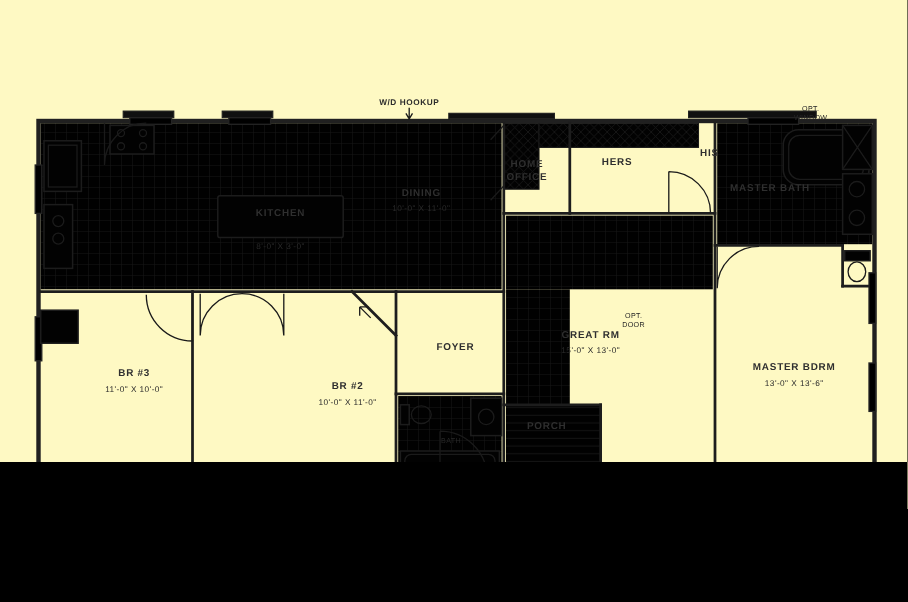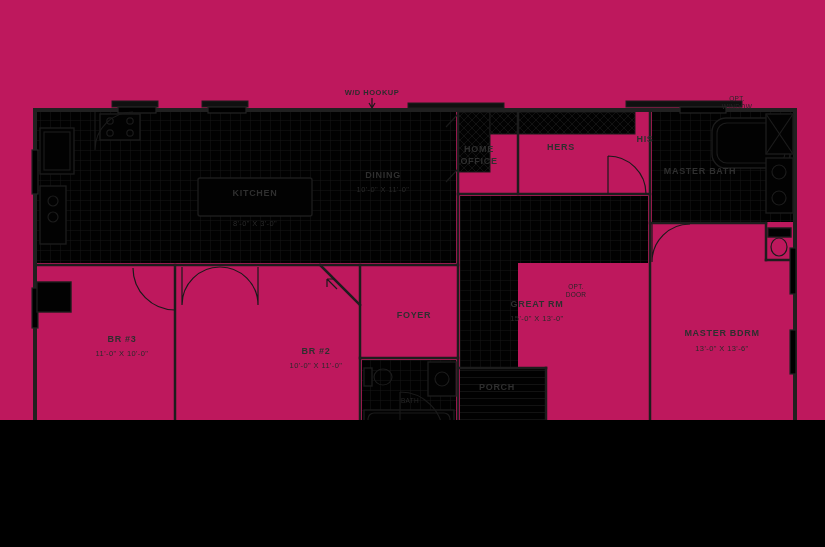--- a/index.html
+++ b/index.html
@@ -1,16 +1,16 @@
 <!DOCTYPE html>
 <html><head>
 <meta charset="utf-8">
 <style>
   html,body{margin:0;padding:0;background:#000;}
-  #stage{position:relative;width:825px;height:420px;background:#be185d;overflow:hidden;}
+  #stage{position:relative;width:825px;height:420px;background:#fef9c3;overflow:hidden;}
   svg{display:block}
   .room-label{font-family:"Liberation Sans",sans-serif;font-weight:bold;font-size:9px;fill:#2f2f2f;letter-spacing:.7px;text-anchor:middle}
   .dim-label{font-family:"Liberation Sans",sans-serif;font-size:7.5px;fill:#2a2a2a;letter-spacing:.4px;text-anchor:middle}
   .tiny-label{font-family:"Liberation Sans",sans-serif;font-size:6.5px;fill:#272727;letter-spacing:.3px;text-anchor:middle}
   .note-label{font-family:"Liberation Sans",sans-serif;font-weight:bold;font-size:7.5px;fill:#2c2c2c;letter-spacing:.5px;text-anchor:middle}
   .wall{stroke:#202020;stroke-width:4;fill:none;stroke-linecap:square}
   .wall-thin{stroke:#1d1d1d;stroke-width:2.5;fill:none;stroke-linecap:square}
   .fixture{stroke:#1c1c1c;stroke-width:1.4;fill:#020202}
   .fixture-line{stroke:#1b1b1b;stroke-width:1.2;fill:none}
   .arc{stroke:#1a1a1a;stroke-width:1.2;fill:none}

